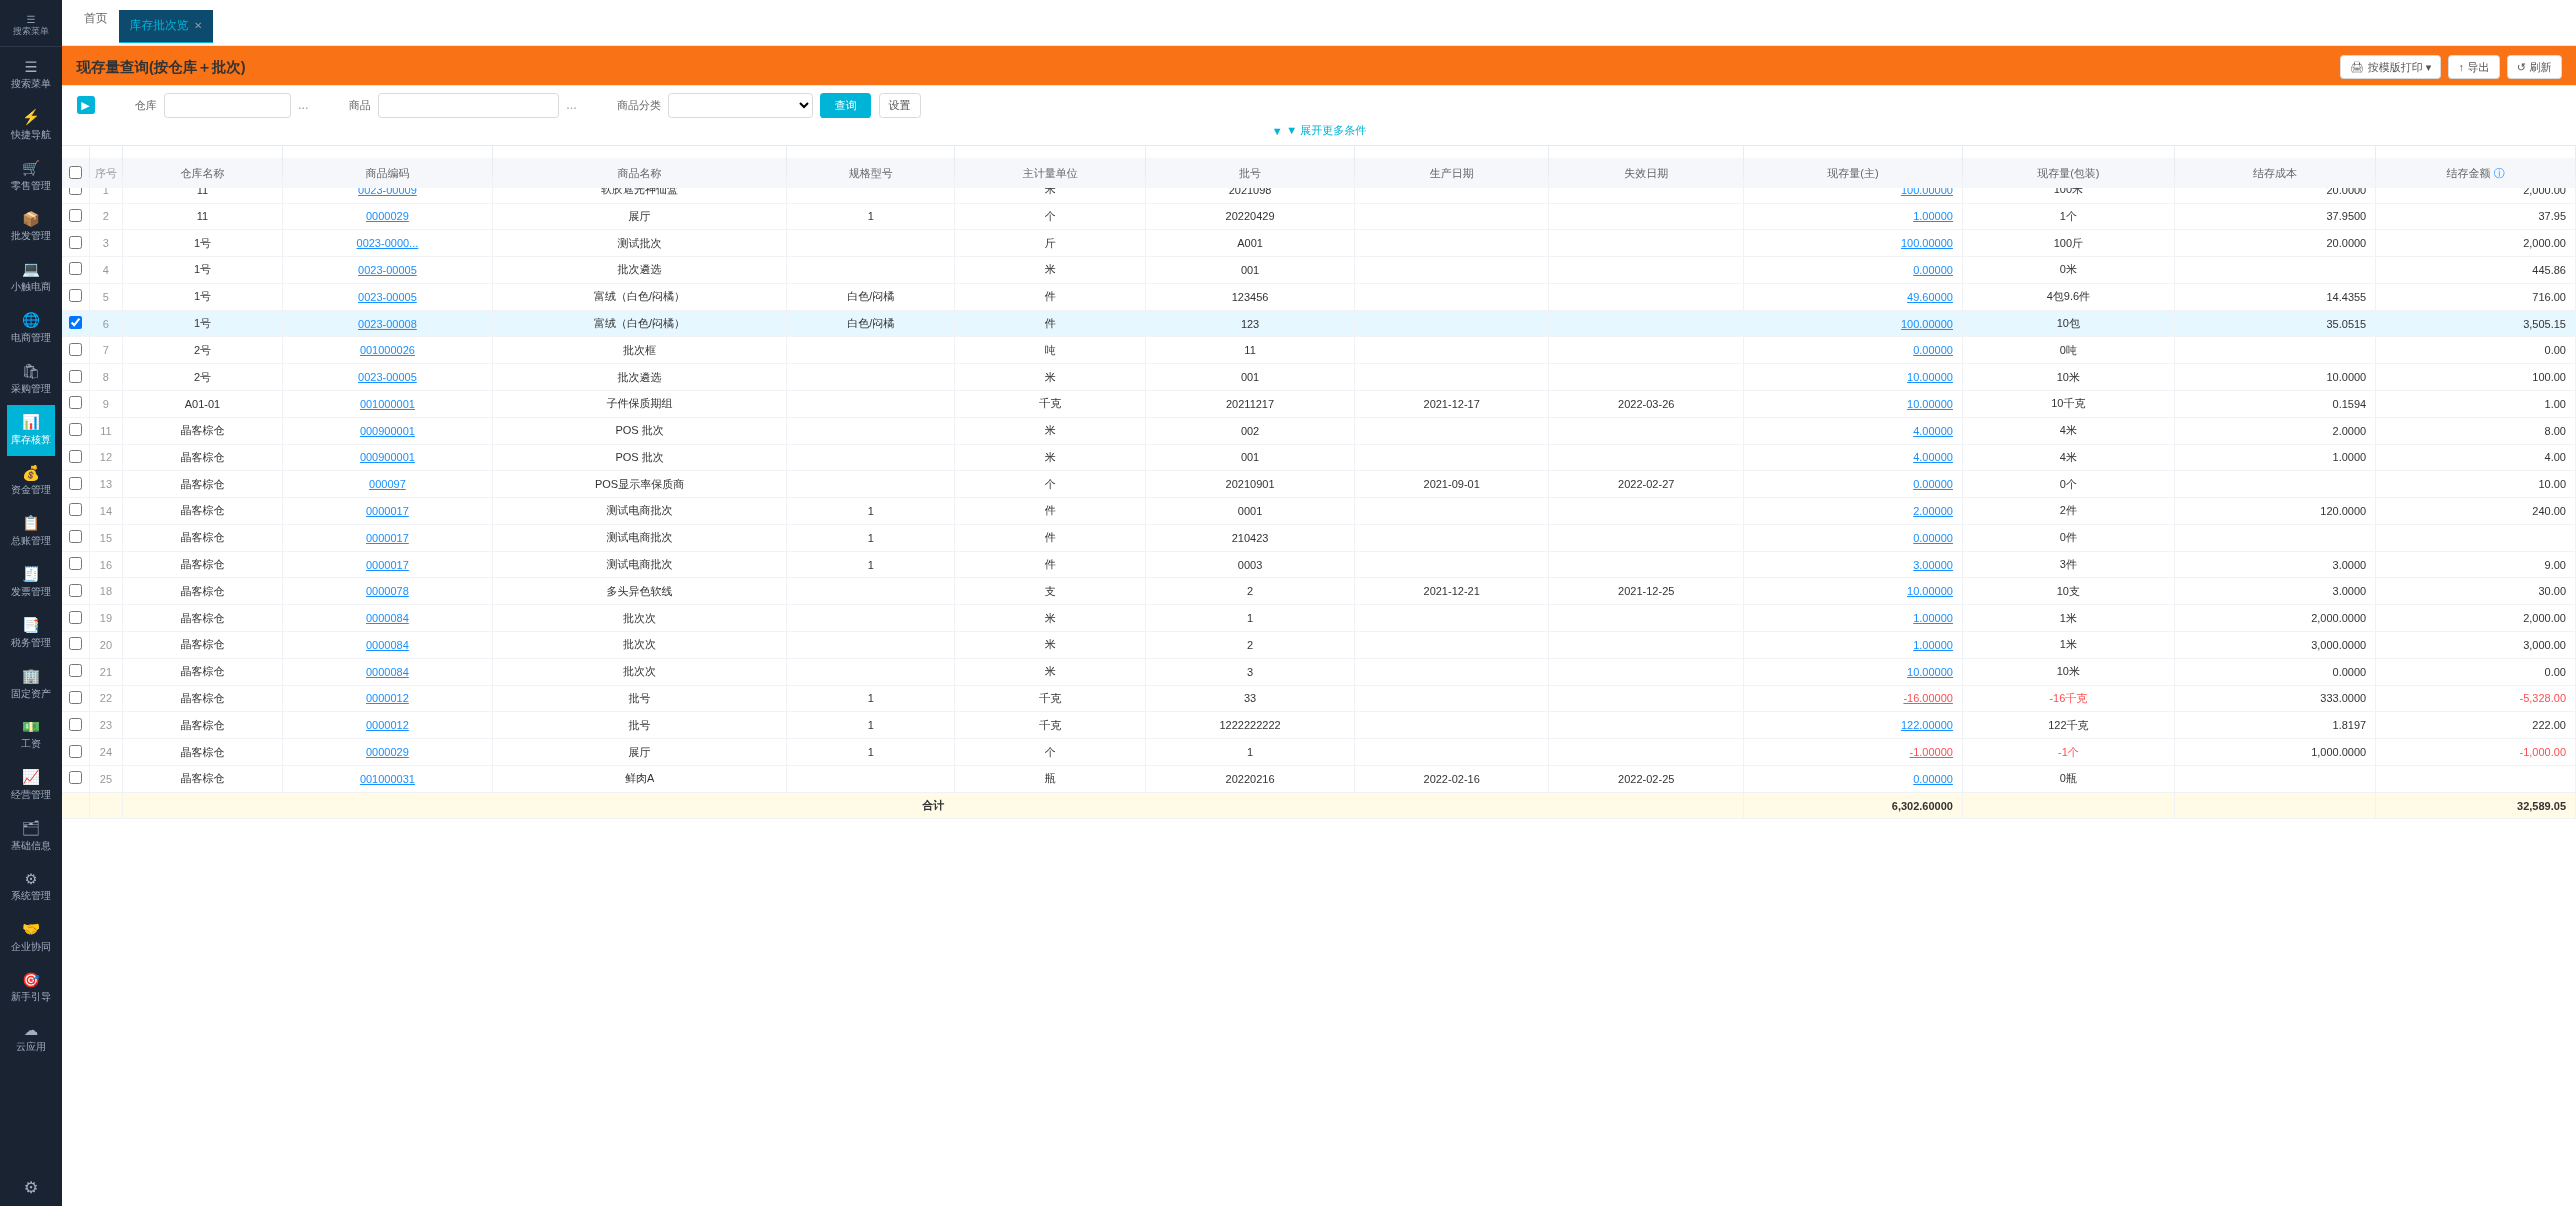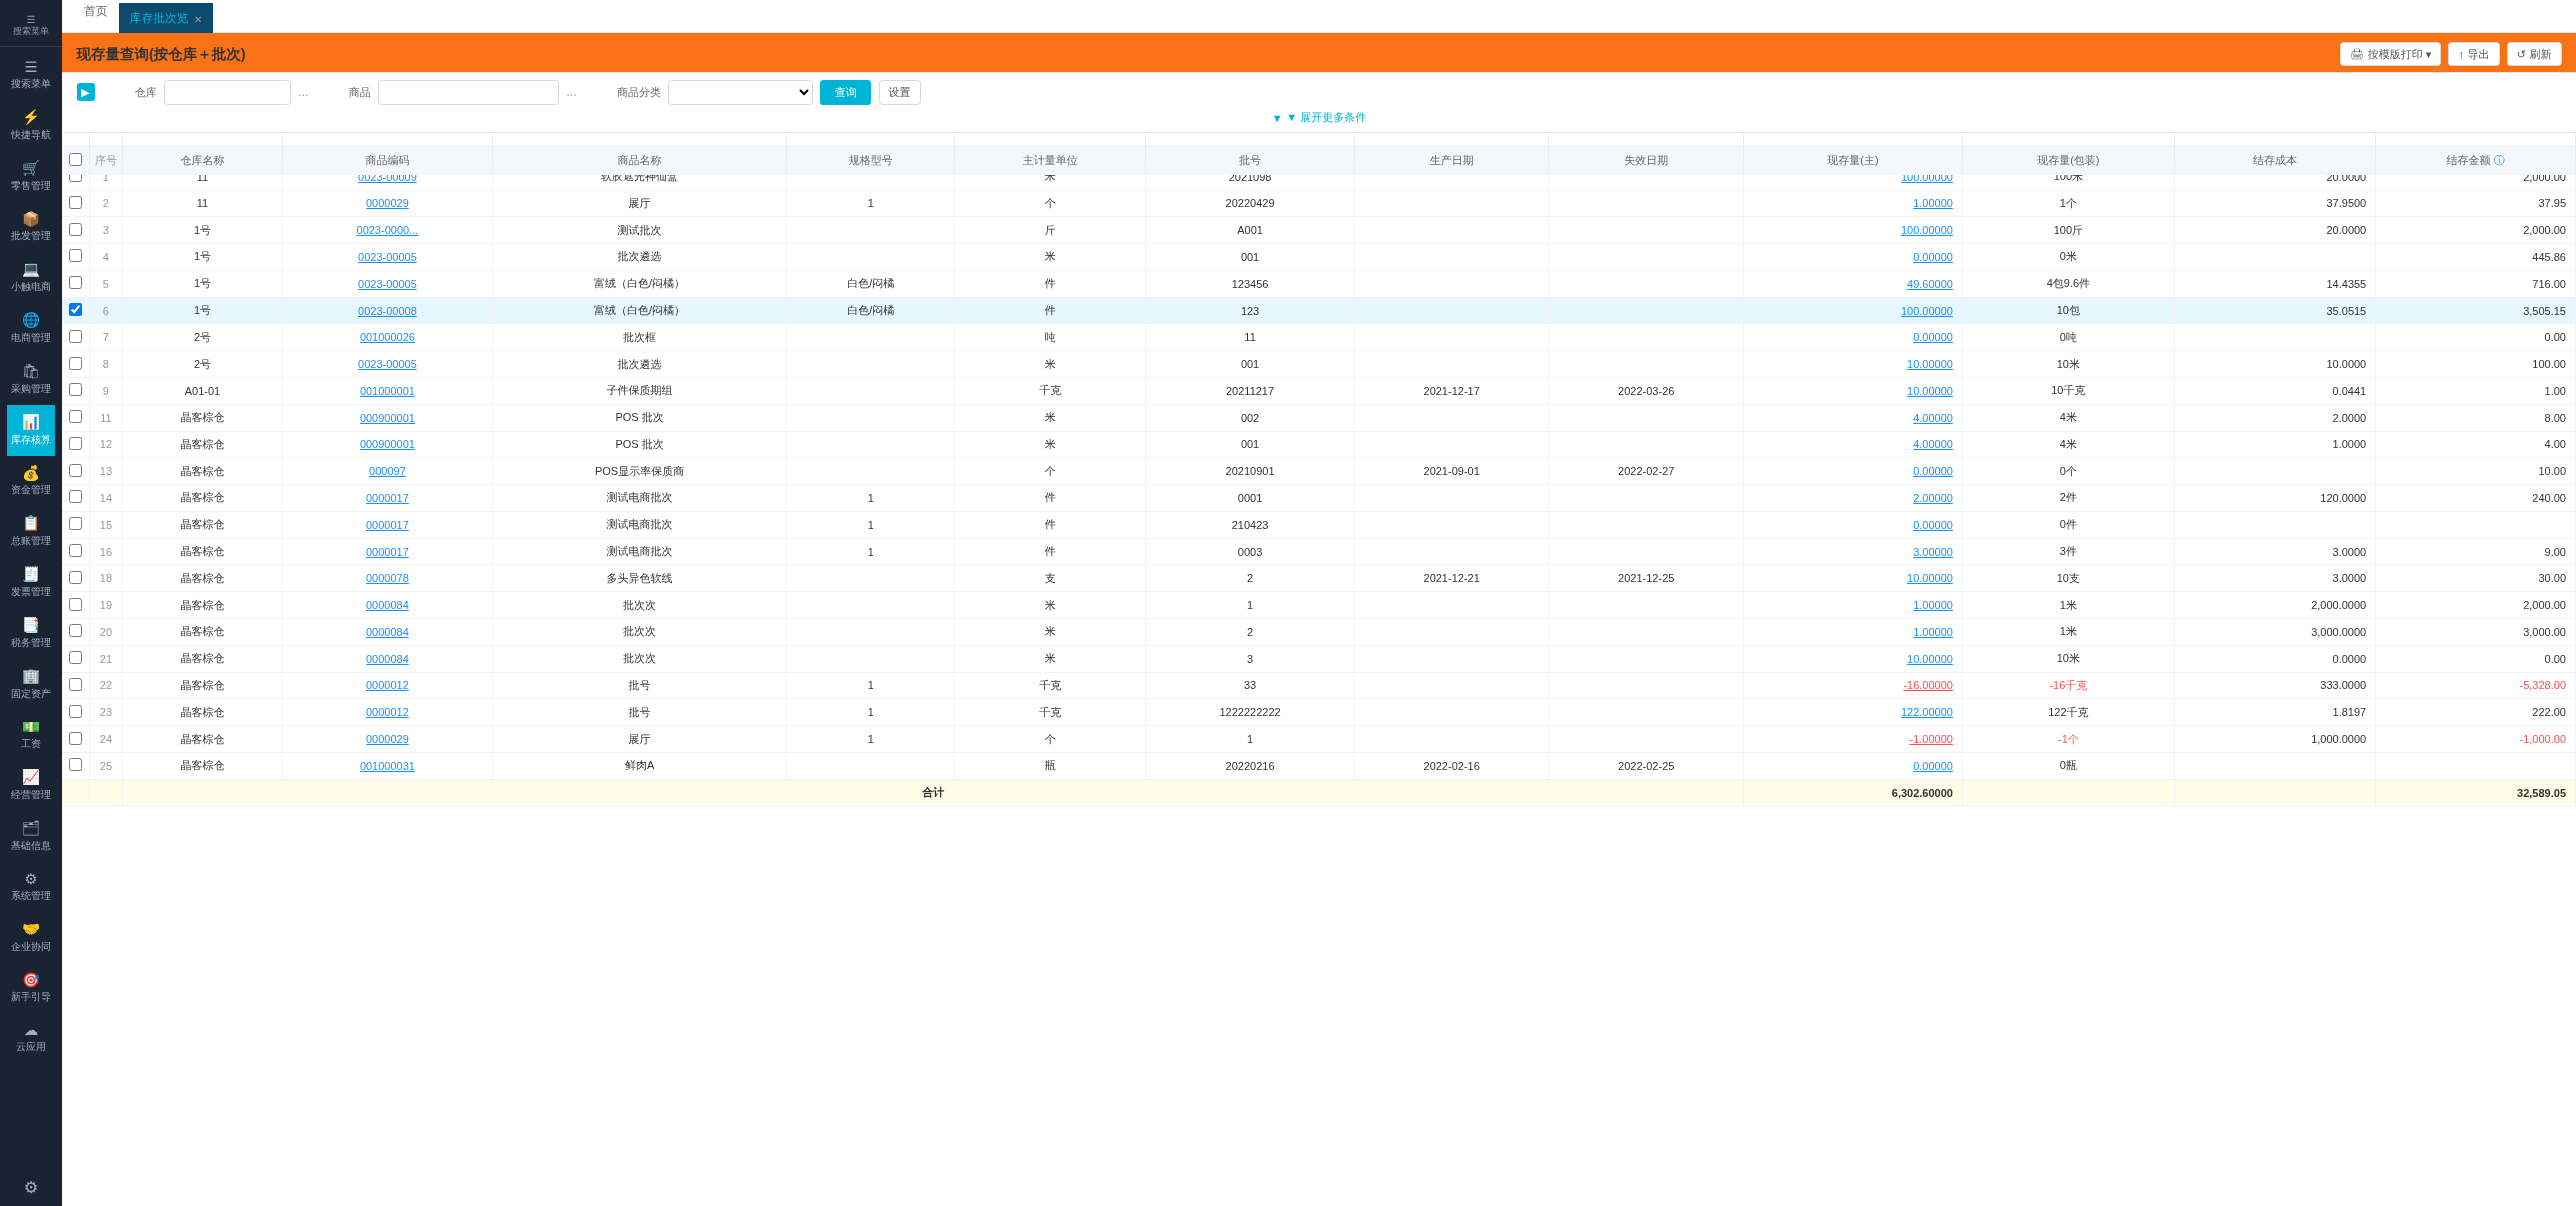--- a/index.html
+++ b/index.html
@@ -10,21 +10,21 @@
     .sidebar-search { width: 100%; text-align: center; padding: 7.2px 0; font-size: 10px; color: #8a9bb0; cursor: pointer; border-bottom: 0.9px solid #2d3748; margin-bottom: 3.6px; }
     .sidebar-item { width: 100%; text-align: center; padding: 9px 3.6px; font-size: 10px; color: #a0aec0; cursor: pointer; }
     .sidebar-item.active { background: #00b4d8; color: #fff; }
     .sidebar-item .icon { font-size: 14.5px; display: block; margin-bottom: 1.8px; }
     .sidebar-bottom { margin-top: auto; padding: 9px 0; width: 100%; text-align: center; cursor: pointer; color: #a0aec0; font-size: 16.3px; }
 
     
     .main { flex: 1; display: flex; flex-direction: column; overflow: hidden; background: #f0f2f5; }
 
     
-    .top-tabs { background: #fff; border-bottom: 0.9px solid #e2e8f0; display: flex; align-items: center; padding: 0 11px; height: 33px; flex-shrink: 0; }
+    .top-tabs { background: #fff; border-bottom: 0.9px solid #e2e8f0; display: flex; align-items: center; padding: 0 11px; height: 46px; flex-shrink: 0; }
     .tab { padding: 0 11px; height: 33px; display: flex; align-items: center; font-size: 11.8px; cursor: pointer; color: #666; border-bottom: 1.8px solid transparent; }
     .tab.active { color: #00b4d8; border-bottom: 1.8px solid #00b4d8; background: #0c4a6e; margin-top: 7px; }
     .tab-close { margin-left: 5.4px; color: #999; font-size: 10px; cursor: pointer; }
 
     
     .page-header { background: #f97316; padding: 9px 14.5px 5.4px; border-bottom: 0.9px solid #e2e8f0; flex-shrink: 0; display: flex; align-items: center; justify-content: space-between; }
     .page-title { font-size: 14.5px; font-weight: bold; color: #333; }
     .header-actions { display: flex; gap: 7.2px; align-items: center; }
     .header-btn { display: flex; align-items: center; gap: 3.6px; padding: 3.6px 9px; border: 0.9px solid #d9d9d9; border-radius: 3.6px; background: #fff; cursor: pointer; font-size: 11px; color: #555; }
 
@@ -305,21 +305,21 @@
     <td>A01-01</td>
     <td><span class="link-text">001000001</span></td>
     <td>子件保质期组</td>
     <td></td>
     <td>千克</td>
     <td>20211217</td>
     <td>2021-12-17</td>
     <td>2022-03-26</td>
     <td class="num-col"><span class="link-text">10.00000</span></td>
     <td><span class="">10千克</span></td>
-    <td class="num-col">0.0441</td>
+    <td class="num-col">0.1594</td>
     <td class="num-col"><span class="">1.00</span></td>
   </tr>
           <tr>
     <td class="checkbox-col"><input type="checkbox" style=""></td>
     <td class="seq-col">11</td>
     <td>晶客棕仓</td>
     <td><span class="link-text">000900001</span></td>
     <td>POS 批次</td>
     <td></td>
     <td>米</td>

